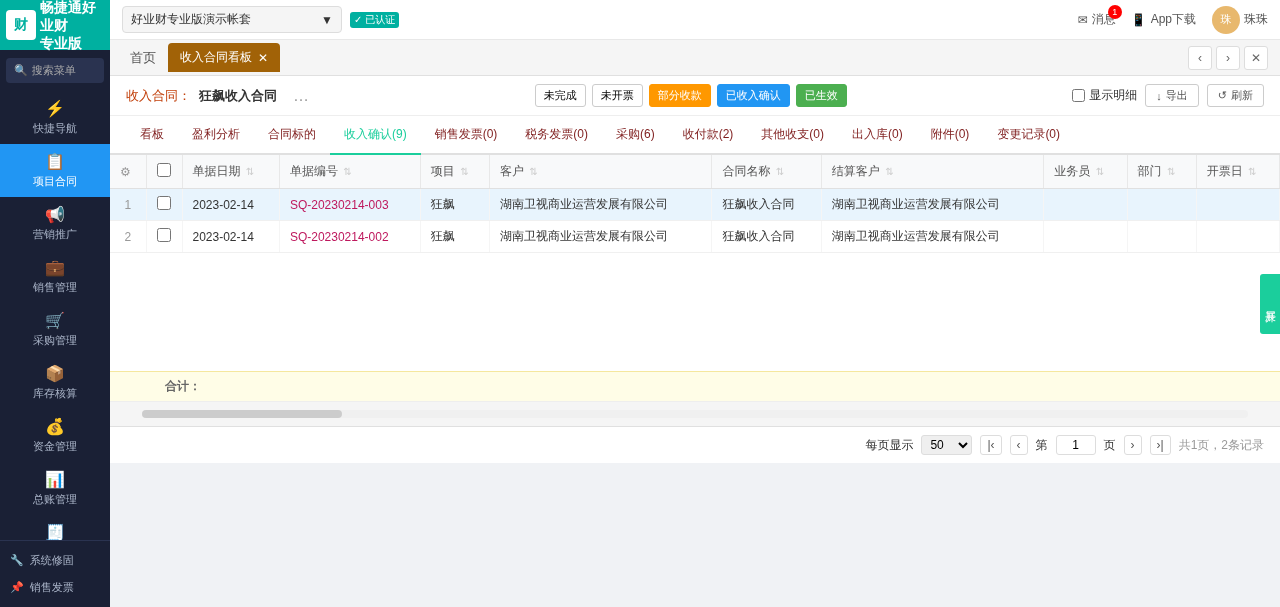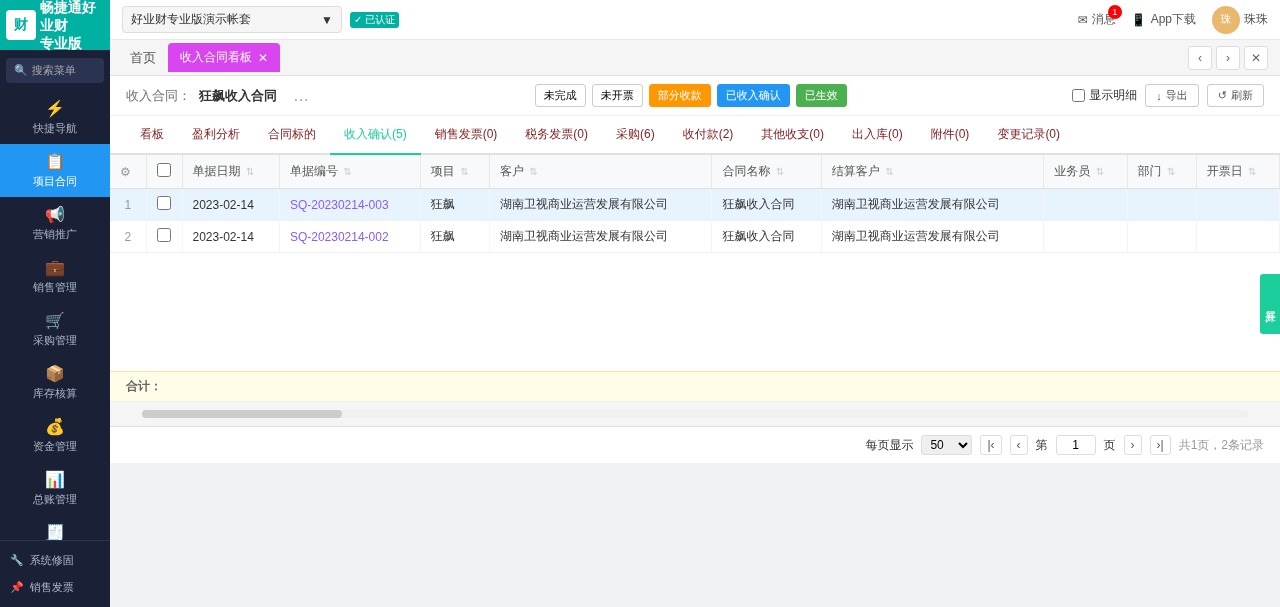--- a/index.html
+++ b/index.html
@@ -26,27 +26,27 @@
     .topbar { background: white; border-bottom: 1px solid #e8e8e8; display: flex; align-items: center; padding: 0 12px; height: 40px; gap: 8px; flex-shrink: 0; }
     .topbar-selector { display: flex; align-items: center; gap: 4px; background: #f5f5f5; border: 1px solid #ddd; border-radius: 4px; padding: 4px 8px; cursor: pointer; font-size: 12px; flex: 1; max-width: 220px; }
     .topbar-badge { background: #00b0a0; color: white; font-size: 10px; border-radius: 3px; padding: 1px 4px; }
     .topbar-right { display: flex; align-items: center; gap: 16px; margin-left: auto; }
     .topbar-action { display: flex; align-items: center; gap: 4px; cursor: pointer; color: #555; font-size: 12px; position: relative; }
     .avatar { width: 28px; height: 28px; background: #e8b86d; border-radius: 50%; display: flex; align-items: center; justify-content: center; color: white; font-size: 11px; }
 
     
     .tabbar { background: #f5f5f5; border-bottom: 1px solid #e0e0e0; display: flex; align-items: center; padding: 0 12px; height: 36px; gap: 4px; flex-shrink: 0; }
     .tabbar-home { color: #555; cursor: pointer; font-size: 13px; padding: 0 8px; }
-    .tabbar-tab { background: #d946ef; color: white; border-radius: 4px 4px 0 0; padding: 6px 12px; font-size: 12px; cursor: pointer; display: flex; align-items: center; gap: 6px; }
+    .tabbar-tab { background: #a16207; color: white; border-radius: 4px 4px 0 0; padding: 6px 12px; font-size: 12px; cursor: pointer; display: flex; align-items: center; gap: 6px; }
     .tabbar-tab .close-btn { color: white; font-size: 12px; cursor: pointer; }
 
     
     .content-header { background: white; padding: 8px 16px; display: flex; align-items: center; justify-content: space-between; flex-shrink: 0; border-bottom: 1px solid #eee; }
     .contract-title { display: flex; align-items: center; gap: 8px; font-size: 13px; }
-    .contract-title .label { color: #737373; }
+    .contract-title .label { color: #c2410c; }
     .contract-title .value { font-weight: bold; color: #333; }
     .status-btn { border: 1px solid #ccc; border-radius: 3px; padding: 3px 8px; font-size: 11px; cursor: pointer; background: white; }
     .status-btn.active-orange { background: #ff9800; color: white; border-color: #ff9800; }
     .status-btn.active-green { background: #4caf50; color: white; border-color: #4caf50; }
     .status-btn.active-blue { background: #2196f3; color: white; border-color: #2196f3; }
     .header-actions { display: flex; align-items: center; gap: 8px; }
     .header-actions .btn { border: 1px solid #ccc; border-radius: 3px; padding: 3px 10px; font-size: 11px; cursor: pointer; background: white; color: #555; display: flex; align-items: center; gap: 4px; }
 
     
     .tabs-row { background: white; display: flex; align-items: center; padding: 0 16px; border-bottom: 2px solid #e0e0e0; flex-shrink: 0; }
@@ -54,28 +54,28 @@
     .tab-item.active { color: #1bce9c; border-bottom-color: #1bce9c; font-weight: 500; }
 
     
     .table-area { flex: 1; overflow: auto; background: white; }
     .data-table { width: 100%; border-collapse: collapse; font-size: 12px; }
     .data-table thead tr { background: #f8f9fa; }
     .data-table th { padding: 8px 10px; text-align: left; border-bottom: 1px solid #e0e0e0; border-right: 1px solid #e8e8e8; color: #555; font-weight: normal; white-space: nowrap; }
     .data-table td { padding: 7px 10px; border-bottom: 1px solid #f0f0f0; border-right: 1px solid #f5f5f5; white-space: nowrap; }
     .data-table tr.selected td { background: #e8f4fd; }
     .row-num { color: #999; text-align: center; }
-    .link-text { color: #8b5cf6; cursor: pointer; text-decoration: none; }
+    .link-text { color: #be185d; cursor: pointer; text-decoration: none; }
     .checkbox { width: 14px; height: 14px; cursor: pointer; }
     .settings-icon { color: #999; cursor: pointer; }
     .sort-icon { color: #ccc; font-size: 10px; margin-left: 2px; }
 
     
     .table-footer { background: #fffde7; border-top: 1px solid #f5e79e; padding: 6px 16px; flex-shrink: 0; display: flex; align-items: center; }
-    .footer-label { font-size: 12px; color: #666; font-weight: bold; }
+    .footer-label { font-size: 12px; color: #666; font-weight: bold; margin-left: 39px; }
 
     
     .pagination { background: white; border-top: 1px solid #e0e0e0; padding: 8px 16px; display: flex; align-items: center; justify-content: flex-end; gap: 8px; flex-shrink: 0; }
     .page-select { border: 1px solid #ddd; border-radius: 3px; padding: 1px 4px; font-size: 12px; }
     .page-btn { border: 1px solid #ddd; border-radius: 3px; padding: 2px 6px; background: white; cursor: pointer; color: #555; font-size: 12px; }
     .page-btn:disabled { color: #ccc; cursor: not-allowed; }
     .page-input { border: 1px solid #ddd; border-radius: 3px; padding: 2px 4px; width: 40px; text-align: center; font-size: 12px; }
     .page-total { color: #999; font-size: 12px; }
 
     
@@ -230,21 +230,21 @@
           <span>↺</span>
           <span>刷新</span>
         </button>
       </div>
     </div>
 
     <div class="tabs-row">
       <div class="tab-item">看板</div>
       <div class="tab-item">盈利分析</div>
       <div class="tab-item">合同标的</div>
-      <div class="tab-item active">收入确认(5)</div>
+      <div class="tab-item active">收入确认(9)</div>
       <div class="tab-item">销售发票(0)</div>
       <div class="tab-item">税务发票(0)</div>
       <div class="tab-item">采购(6)</div>
       <div class="tab-item">收付款(2)</div>
       <div class="tab-item">其他收支(0)</div>
       <div class="tab-item">出入库(0)</div>
       <div class="tab-item">附件(0)</div>
       <div class="tab-item">变更记录(0)</div>
     </div>
 

